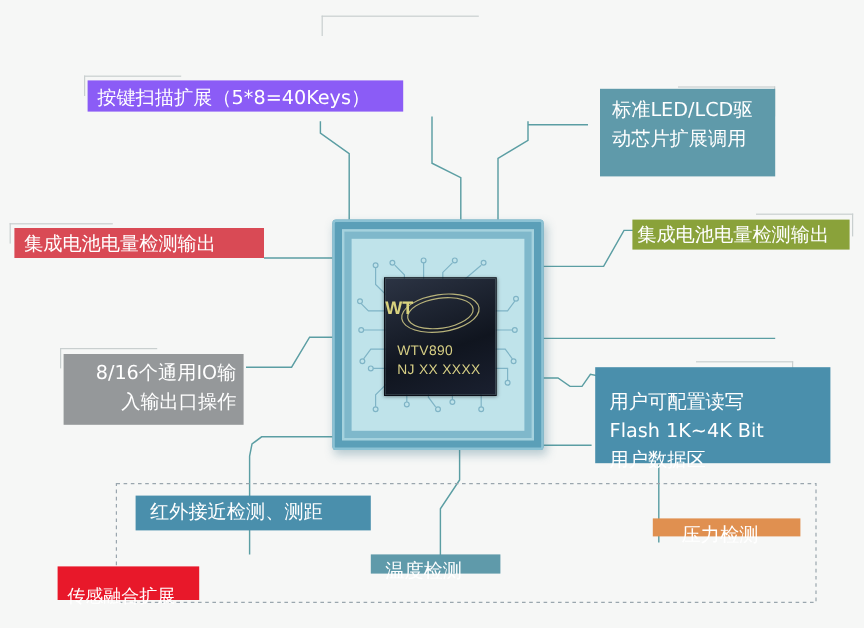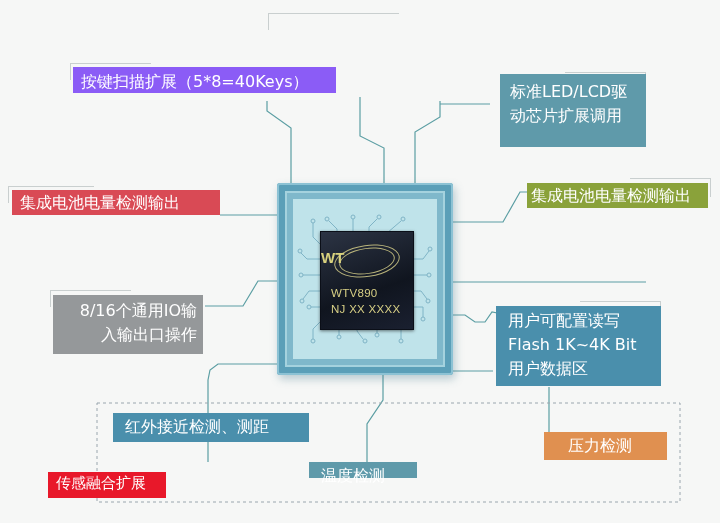--- a/index.html
+++ b/index.html
@@ -109,39 +109,39 @@
 
   <div class="label" style="left:527px;top:183px;width:181px;height:25px;background:#8aa23a;font-size:16px;padding:2px 4px;">
     <span>集成电池电量检测输出</span>
   </div>
 
   <div class="label multi" style="left:53px;top:295px;width:150px;height:59px;background:#95989a;font-size:16px;padding:4px 6px;text-align:right;">
     <div>8/16个通用IO输</div>
     <div>入输出口操作</div>
   </div>
 
-  <div class="label multi" style="left:496px;top:306px;width:165px;height:80px;background:#4a8fac;font-size:16px;padding:3px 12px;">
+  <div class="label multi" style="left:496px;top:306px;width:196px;height:80px;background:#4a8fac;font-size:16px;padding:17px 12px;">
     <div>用户可配置读写</div>
     <div>Flash 1K~4K Bit</div>
     <div>用户数据区</div>
   </div>
 
   <div class="label" style="left:113px;top:413px;width:196px;height:29px;background:#4a8fac;font-size:16px;padding:3px 12px;">
     <span>红外接近检测、测距</span>
   </div>
 
-  <div class="label" style="left:544px;top:432px;width:123px;height:28px;background:#e09050;font-size:16px;padding:3px 0 2px 24px;">
+  <div class="label" style="left:544px;top:432px;width:123px;height:15px;background:#e09050;font-size:16px;padding:3px 0 2px 24px;">
     <span>压力检测</span>
   </div>
 
   <div class="label" style="left:309px;top:462px;width:108px;height:16px;background:#5f9aaa;font-size:16px;padding:3px 0 0 12px;">
     <span>温度检测</span>
   </div>
 
-  <div class="label" style="left:48px;top:472px;width:118px;height:26px;background:#e8182a;font-size:15px;padding:0 8px;">
+  <div class="label" style="left:48px;top:472px;width:118px;height:26px;background:#e8182a;font-size:15px;padding:14px 8px;">
     <span>传感融合扩展</span>
   </div>
 
   <div class="chip-outer">
     <div class="chip-mid">
       <div class="chip-inner">
         <svg width="144" height="160" viewBox="0 0 144 160" style="position:absolute;left:0;top:0;">
           <g fill="none" stroke="#7fb4c6" stroke-width="1">
             <polyline points="30,48 20,38 20,24"></polyline>
               <circle cx="20" cy="22" r="2"></circle>

